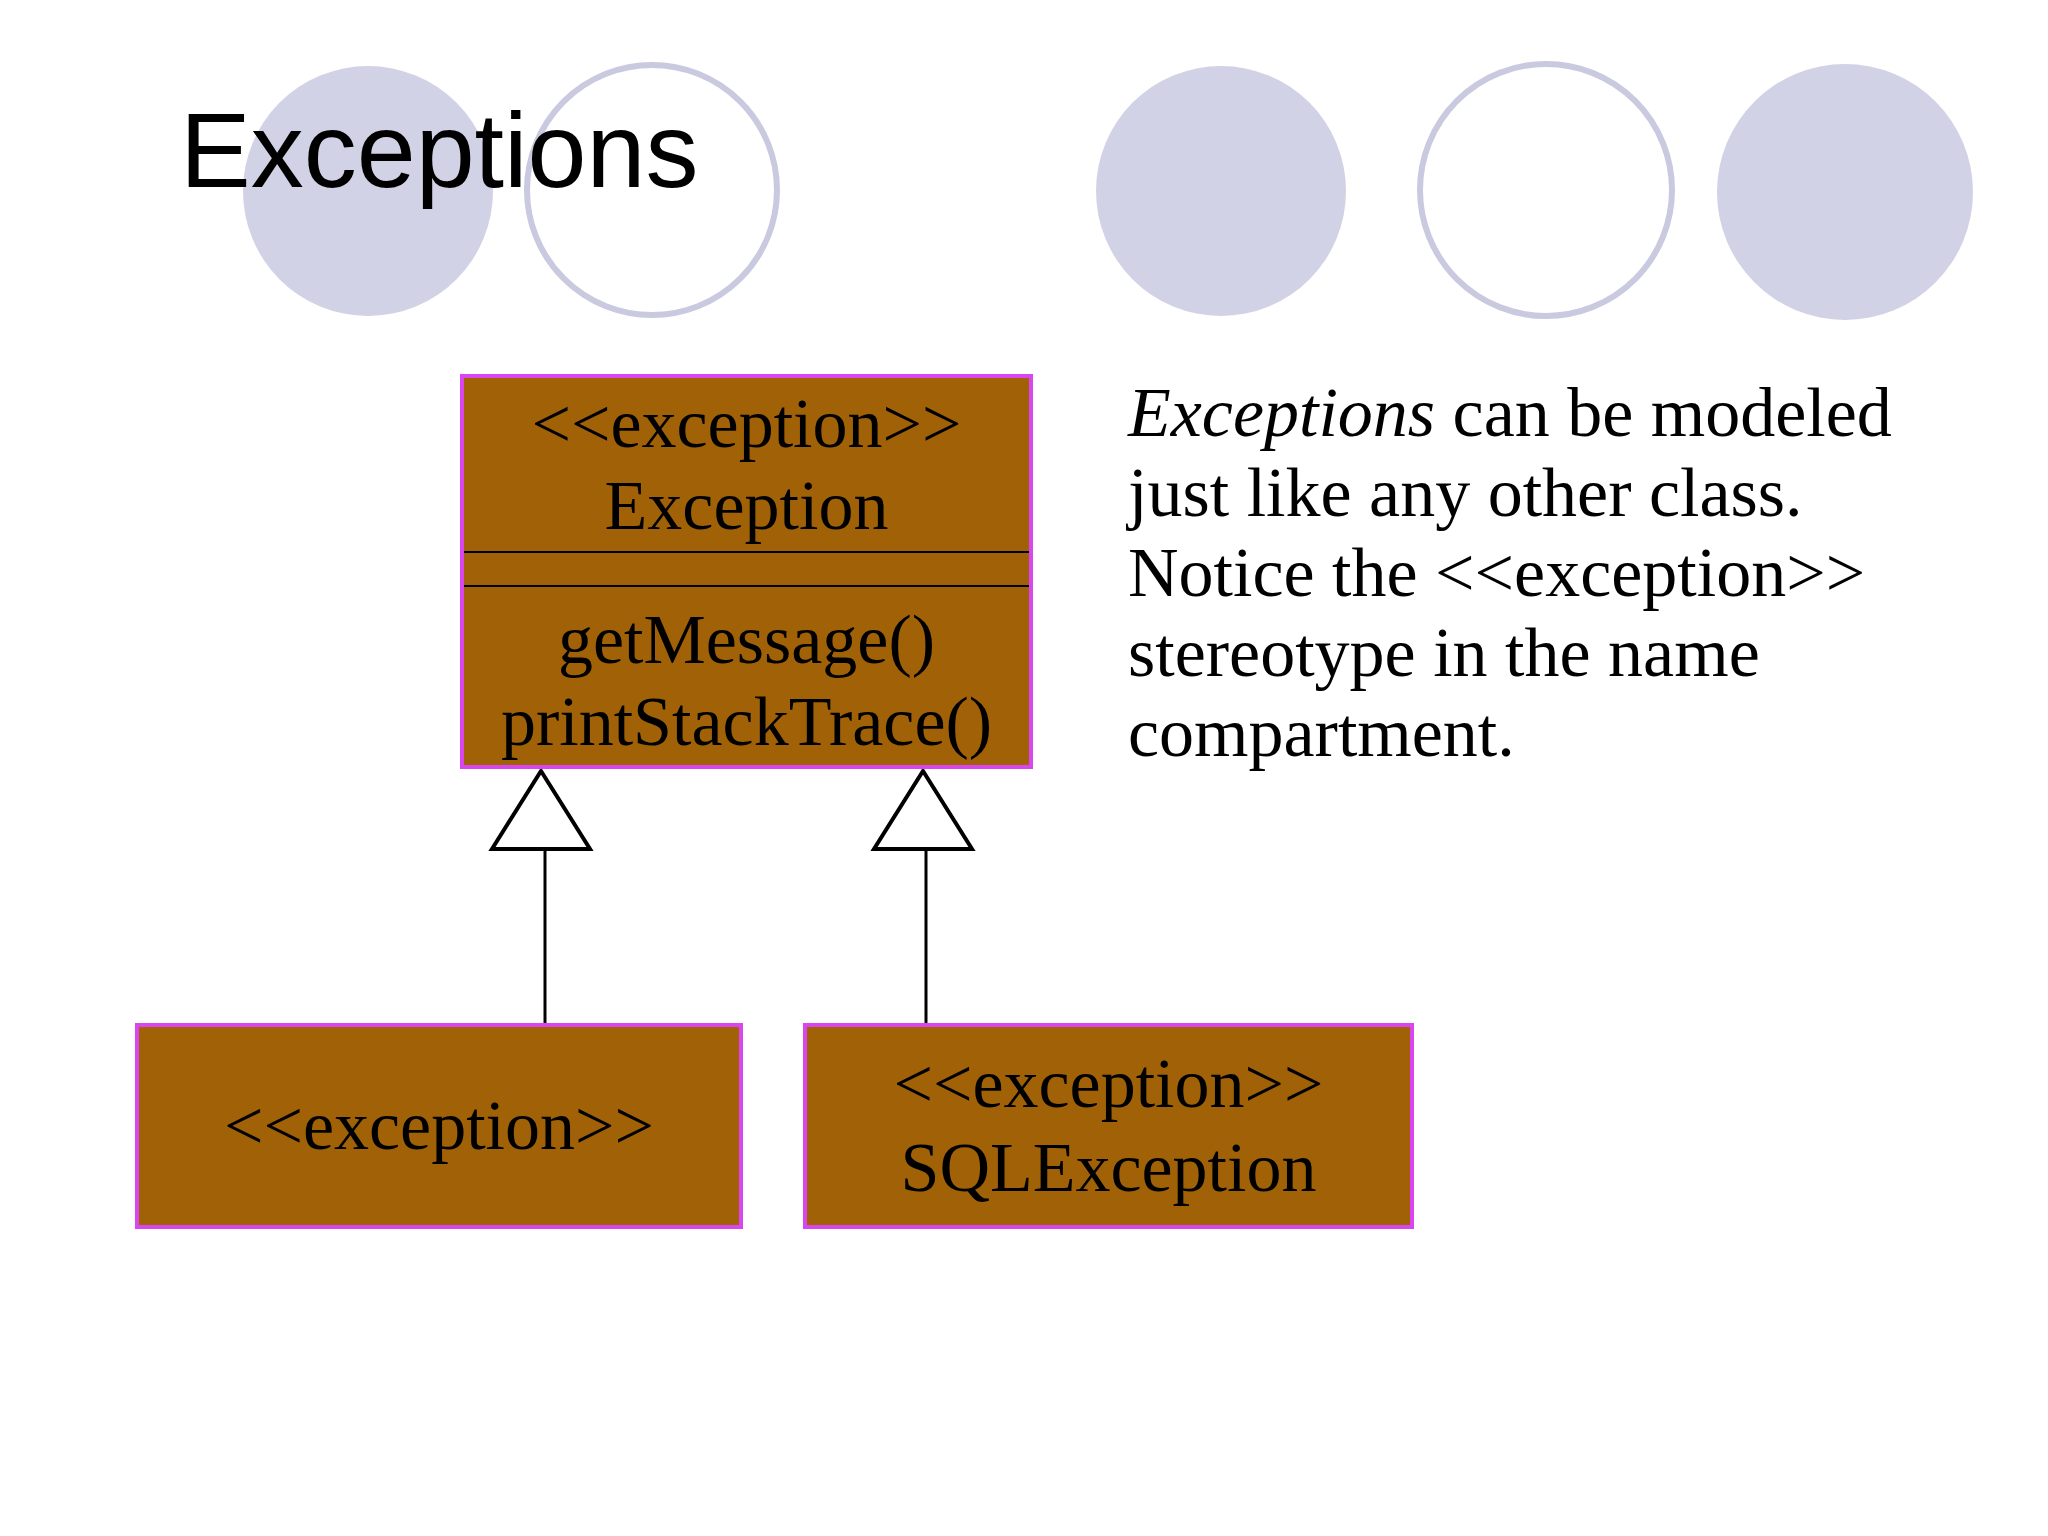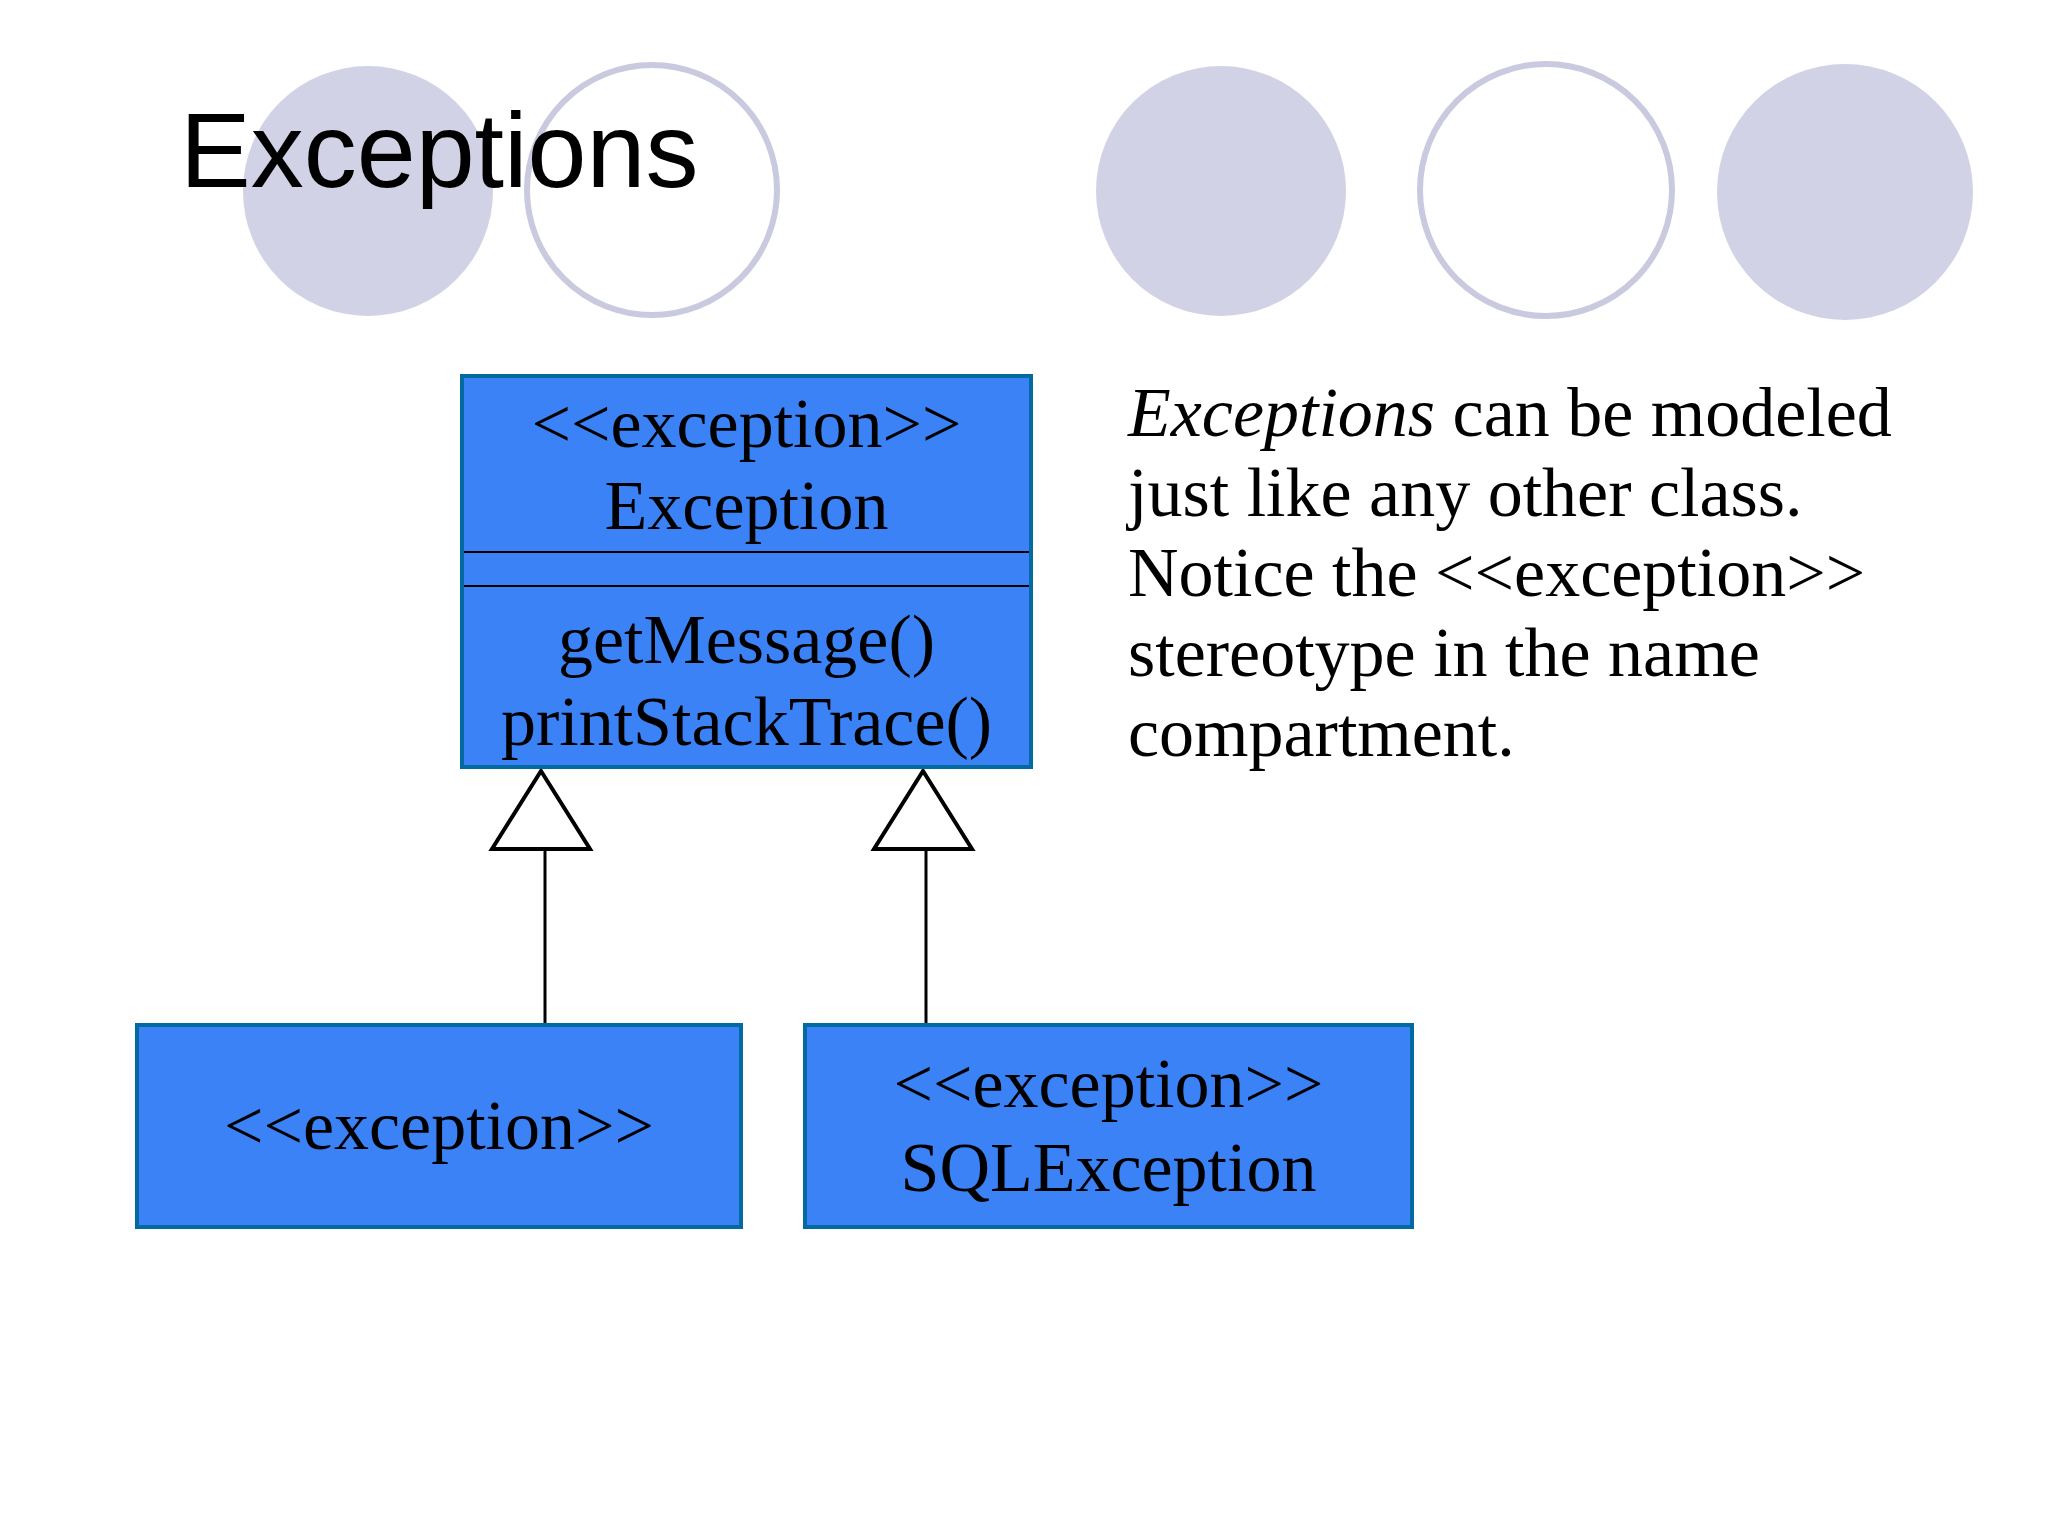--- a/index.html
+++ b/index.html
@@ -31,22 +31,22 @@
     font-family: "Liberation Sans", sans-serif;
     font-size: 106px;
     line-height: 1;
     white-space: nowrap;
   }
 
   
   .class-box {
     position: absolute;
     box-sizing: border-box;
-    border: 4px solid #0369a1;
-    background: #3b82f6;
+    border: 4px solid #d946ef;
+    background: #a16207;
     font-size: 70px;
     line-height: 82px;
     text-align: center;
   }
   .parent-box {
     left: 460px; top: 374px; width: 573px; height: 395px;
     display: flex; flex-direction: column;
   }
   .name-compartment {
     height: 173px;

